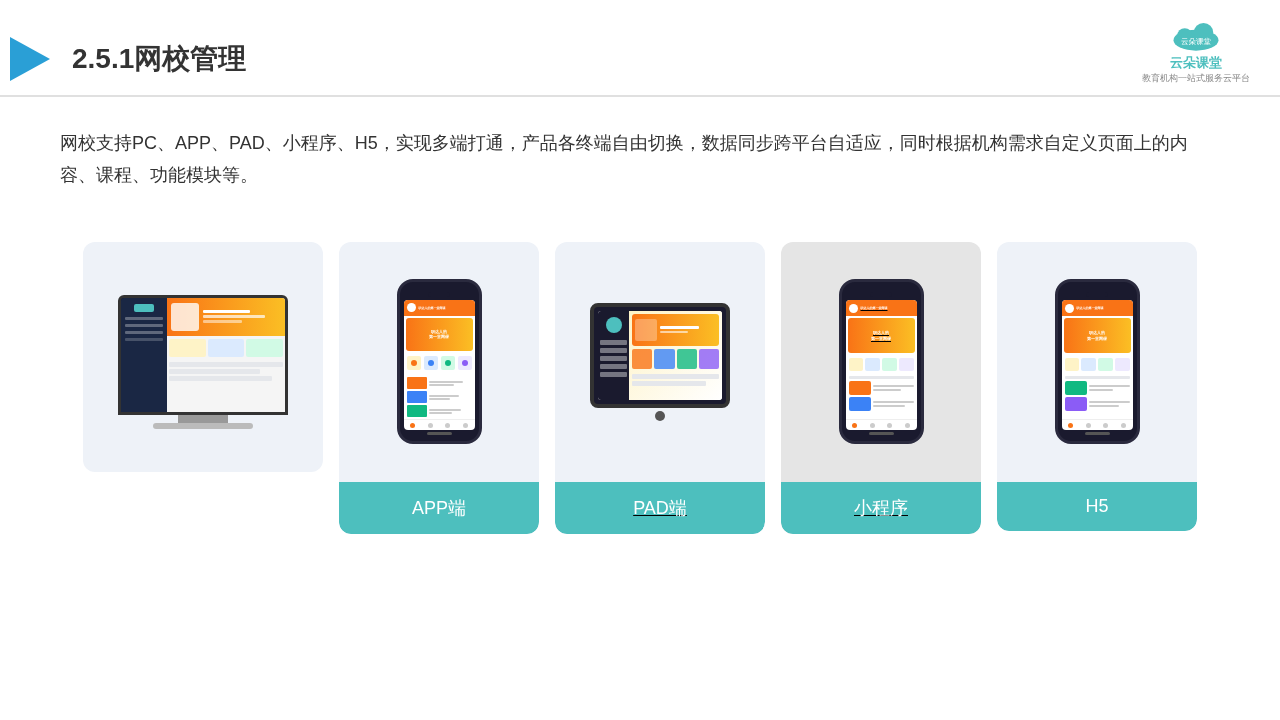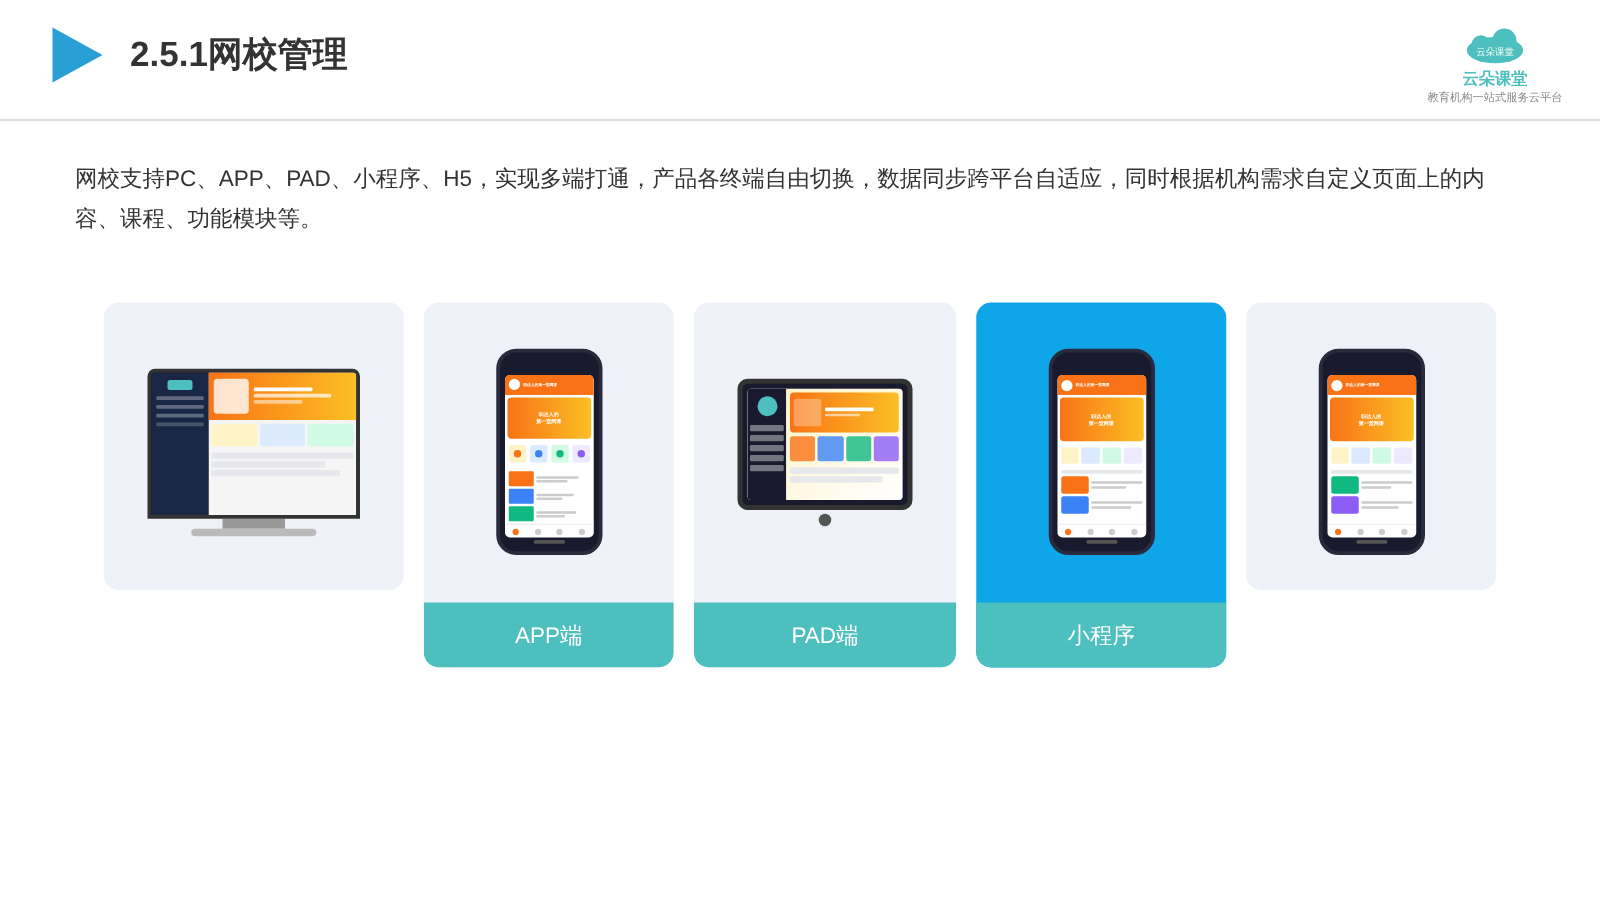--- a/index.html
+++ b/index.html
@@ -8,23 +8,23 @@
       height: 720px;
       background: #fff;
       font-family: 'Microsoft YaHei', 'PingFang SC', sans-serif;
       overflow: hidden;
       position: relative;
     }
 
     
     .header {
       display: flex;
-      align-items: flex-start;
+      align-items: flex-end;
       justify-content: space-between;
-      padding: 18px 30px 10px 36px;
+      padding: 18px 30px 10px 4px;
       border-bottom: 2px solid #e0e0e0;
     }
     .header-left {
       display: flex;
       align-items: center;
       gap: 16px;
     }
     .play-icon {
       width: 52px;
       height: 52px;
@@ -311,20 +311,21 @@
 
     
     .card-pc {
       width: 240px;
     }
     .card-app {
       width: 200px;
     }
     .card-pad {
       width: 210px;
+      text-decoration: underline;
     }
     .card-mini {
       width: 200px;
     }
     .card-h5 {
       width: 200px;
     }
   </style>
 </head>
 <body>
@@ -513,21 +514,21 @@
               </div>
             </div>
           </div>
         </div>
         <div class="tablet-home-btn"></div>
       </div>
     </div>
     <div class="card-label">PAD端</div>
   </div>
 
-  <div class="card card-mini" style="background:#0ea5e9;">
+  <div class="card card-mini" style="background:#e5e5e5;text-decoration:underline;">
     <div class="card-image-area">
       <div class="phone-wide-frame">
         <div class="phone-wide-notch"></div>
         <div class="phone-wide-screen">
           <div class="phone-wide-topbar">
             <div class="phone-wide-avatar"></div>
             <div class="phone-wide-title">职达人的第一堂网课</div>
           </div>
           <div class="phone-wide-banner">
             <div class="phone-wide-banner-text">职达人的<br>第一堂网课</div>
@@ -622,15 +623,16 @@
                 <div class="phone-wide-tab-dot"></div>
               </div>
             <div class="phone-wide-tab">
                 <div class="phone-wide-tab-dot"></div>
               </div>
           </div>
         </div>
         <div class="phone-wide-home-indicator"></div>
       </div>
     </div>
+    <div class="card-label">H5</div>
   </div>
 
 </div>
 
 </body></html>

